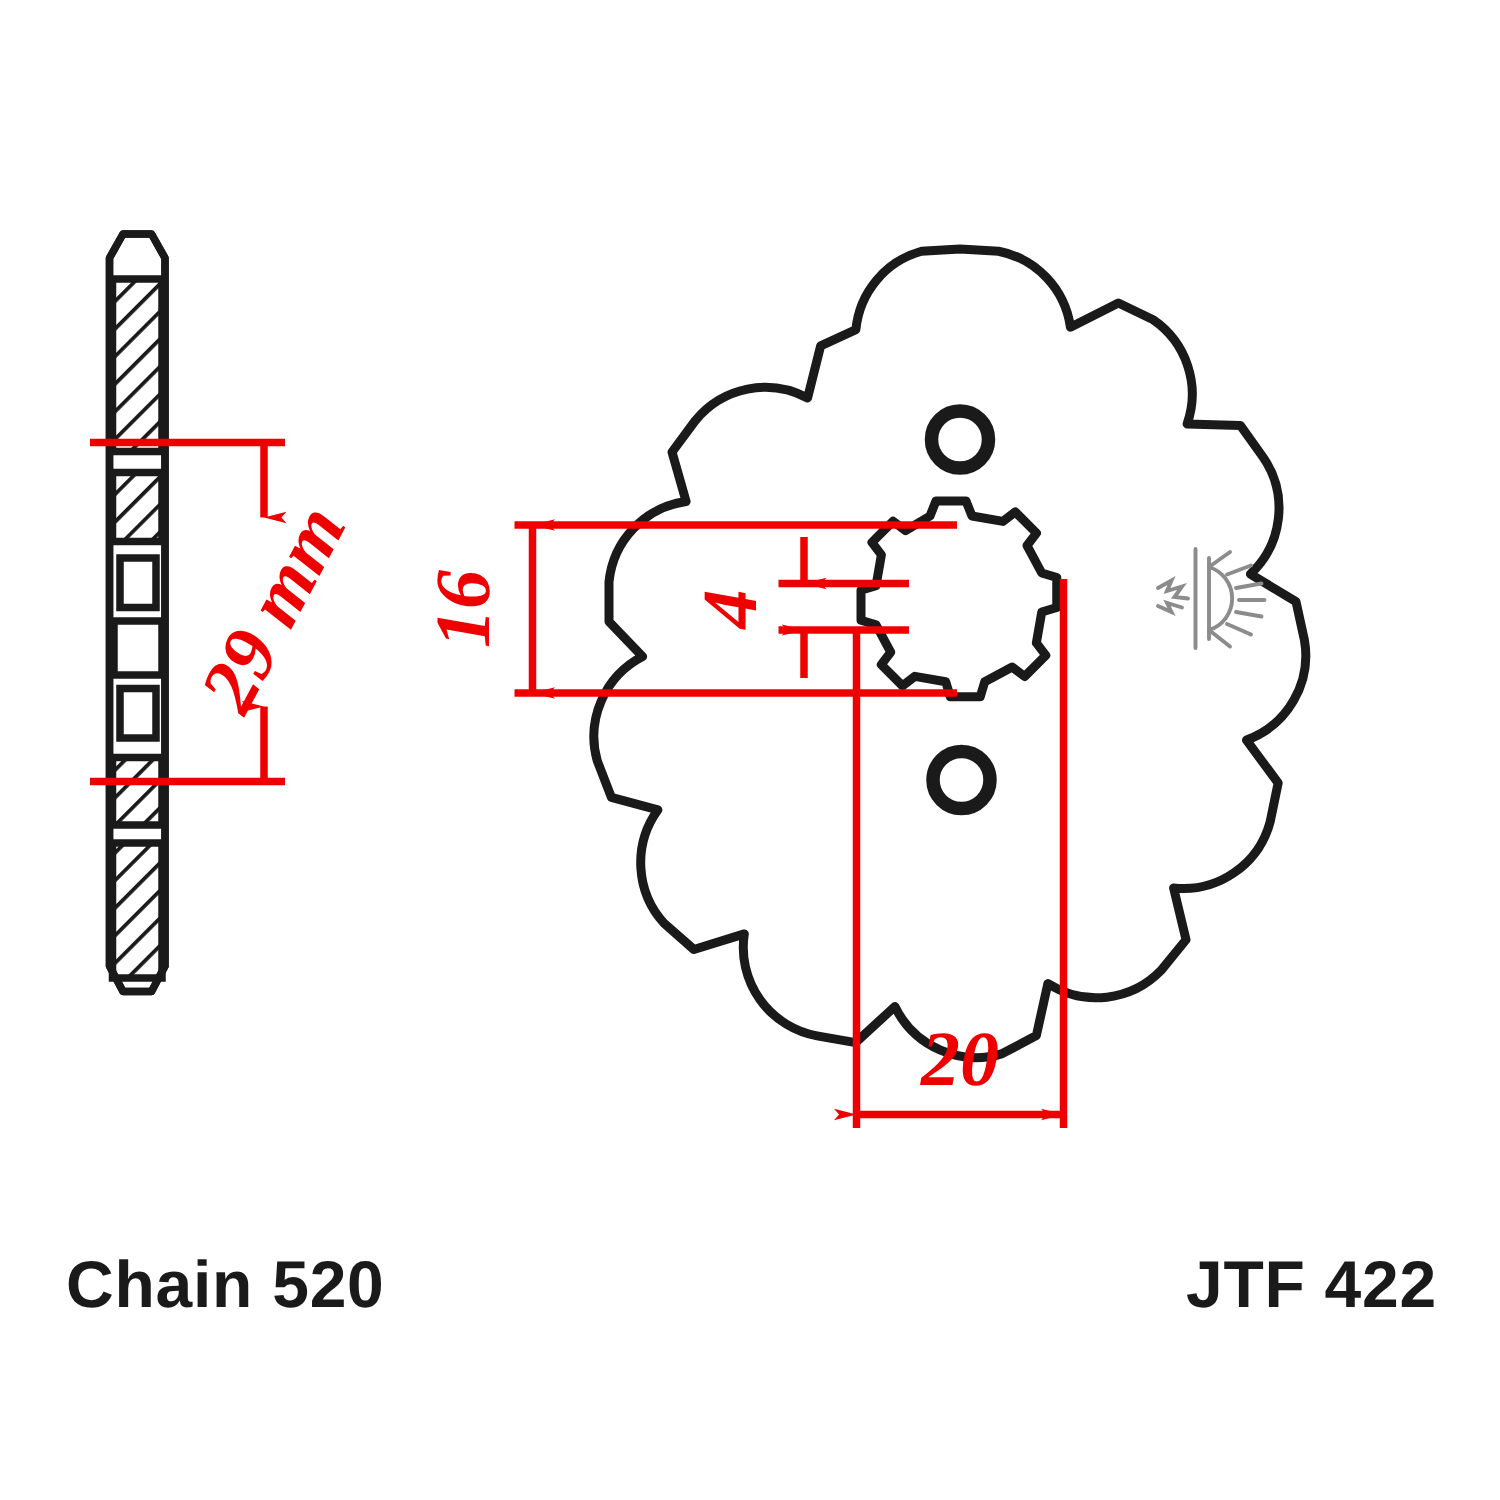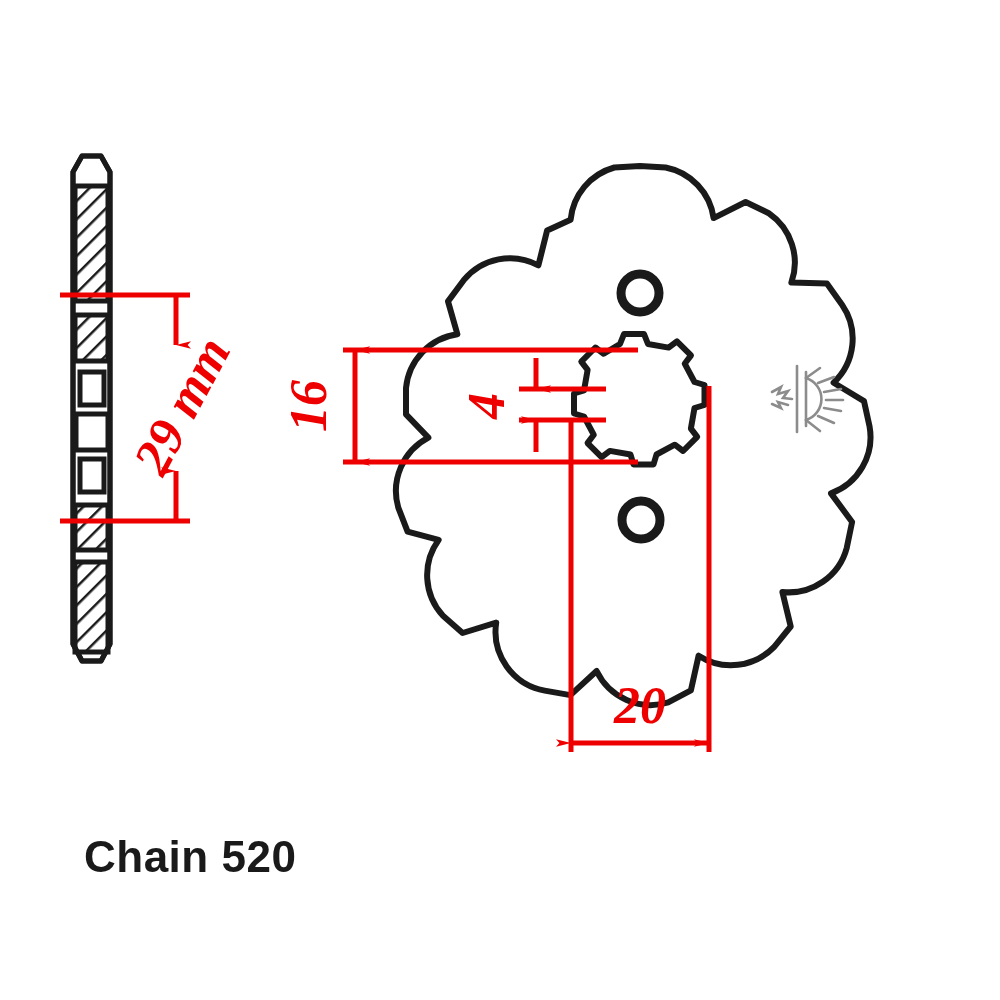--- a/index.html
+++ b/index.html
@@ -27,21 +27,20 @@
     height: 1000px;
   }
   .caption {
     position: absolute;
     font-family: "Liberation Sans", sans-serif;
     font-weight: bold;
     font-size: 44px;
     color: #1a1a1a;
     letter-spacing: 0.5px;
     white-space: nowrap;
-    margin-left: 40px;
   }
   #chain-label {
     left: 44px;
     top: 832px;
   }
   #part-label {
     right: 42px;
     top: 832px;
     text-align: right;
   }
@@ -196,14 +195,15 @@
     <g>
       <line x1="571" y1="420" x2="571" y2="752" stroke="#ee0000" stroke-width="5"></line>
       <line x1="709" y1="386" x2="709" y2="752" stroke="#ee0000" stroke-width="5"></line>
       <line x1="571" y1="743" x2="709" y2="743" stroke="#ee0000" stroke-width="5" marker-start="url(#arrR)" marker-end="url(#arrR)"></line>
       <text x="640" y="723" fill="#ee0000" font-family="'Liberation Serif', serif" font-style="italic" font-weight="bold" font-size="52" text-anchor="middle">20</text>
     </g>
   </svg>
 
   <div class="caption" id="chain-label">Chain 520</div>
 
+  <div class="caption" id="part-label">JTF 422</div>
 
 </div>
 
 </body></html>

